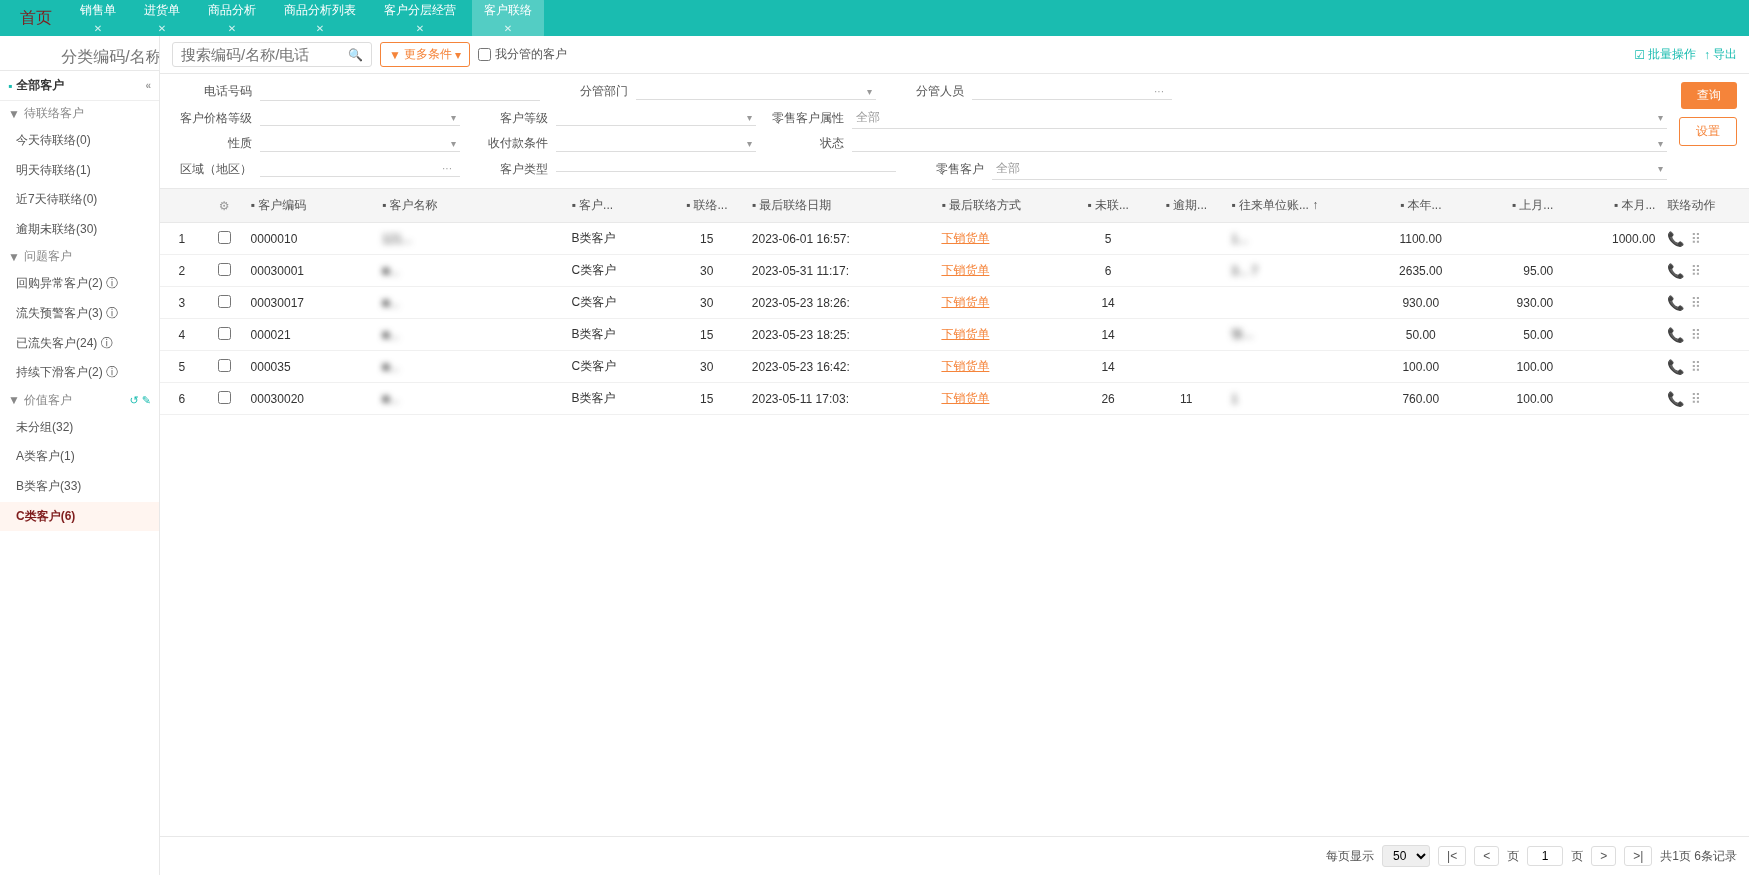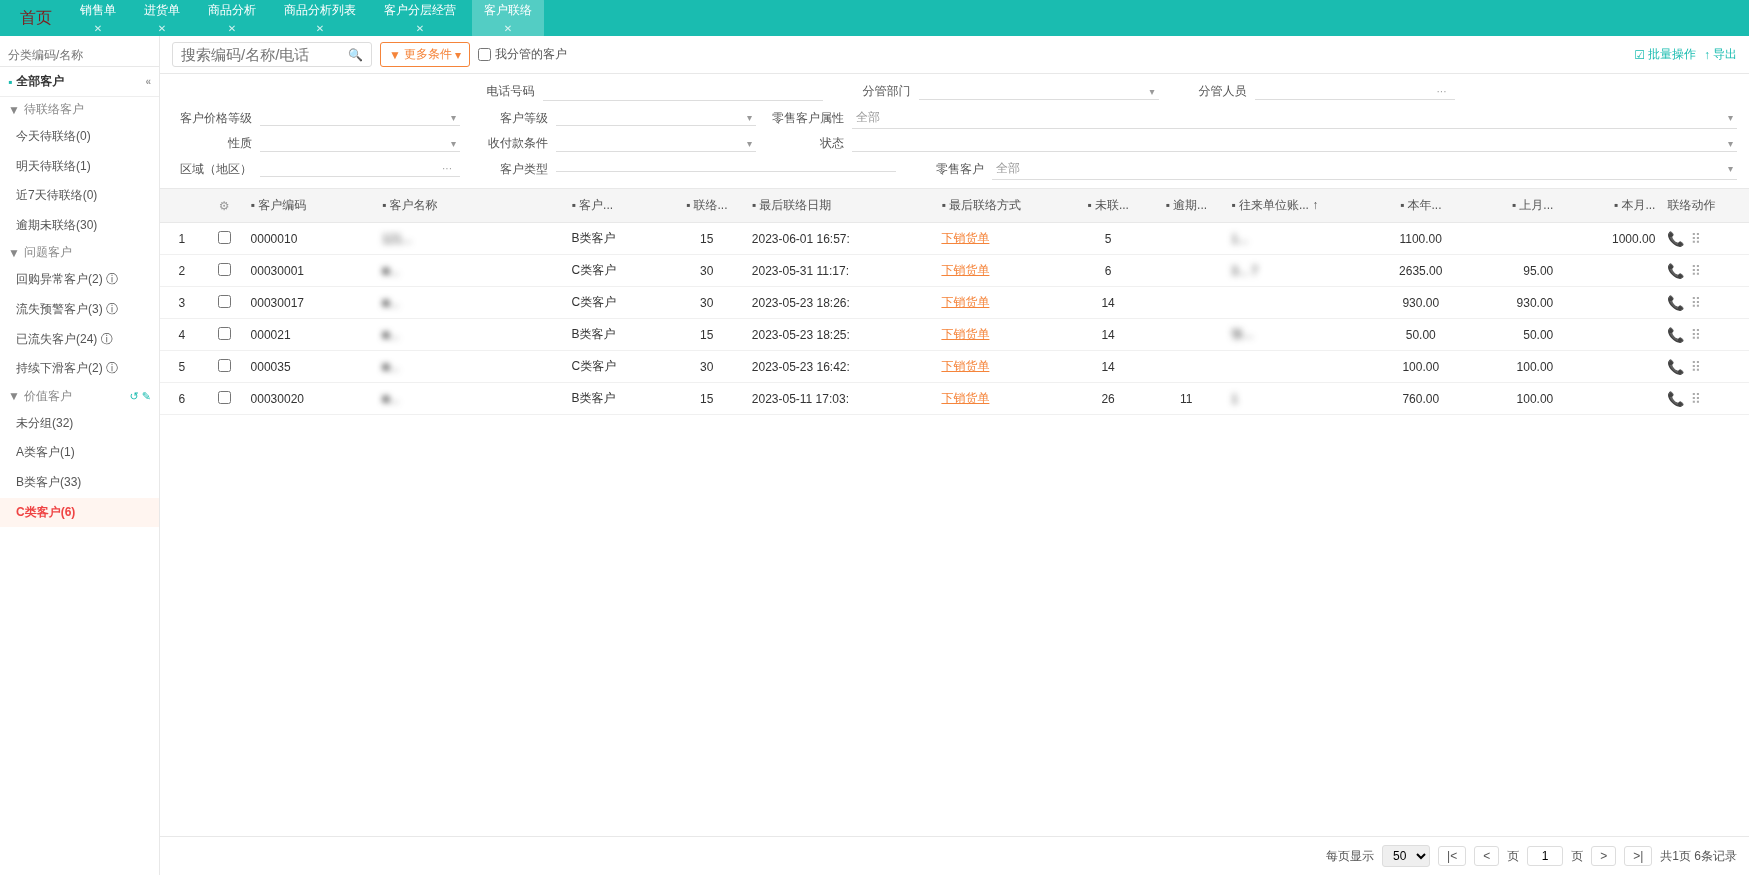--- a/index.html
+++ b/index.html
@@ -11,23 +11,23 @@
     .nav-item.active { background: rgba(255,255,255,0.25); }
     .nav-close { font-size: 10px; color: rgba(255,255,255,0.8); cursor: pointer; }
     .nav-home { color: #7f1d1d; font-size: 16px; padding: 4px 12px; cursor: pointer; }
 
     
     .main-layout { display: flex; height: calc(100vh - 36px); }
 
     
     .sidebar { width: 160px; background: #fff; border-right: 1px solid #e8e8e8; overflow-y: auto; flex-shrink: 0; padding: 8px 0; }
     .sidebar-search { display: flex; align-items: center; padding: 4px 8px; border-bottom: 1px solid #e8e8e8; }
-    .sidebar-search input { border: none; outline: none; font-size: 12px; flex: 1; color: #999; }
+    .sidebar-search input { border: none; outline: none; font-size: 16px; flex: 1; color: #999; text-align: center; }
     .sidebar-item { padding: 4px 8px 4px 16px; color: #555; cursor: pointer; line-height: 1.8; }
-    .sidebar-item.active { background: #fff5f0; color: #ef4444; font-weight: bold; }
+    .sidebar-item.active { background: #fff5f0; color: #7f1d1d; font-weight: bold; }
     .sidebar-group-title { padding: 4px 8px; color: #888; font-size: 11px; display: flex; align-items: center; gap: 4px; cursor: pointer; }
     .divider-icon { color: #1abcb0; margin-right: 4px; }
     .all-customers { display: flex; align-items: center; padding: 6px 8px; font-weight: bold; font-size: 13px; color: #333; cursor: pointer; border-bottom: 1px solid #eee; }
     .double-arrow { font-size: 10px; color: #999; margin-left: auto; }
 
     
     .content { flex: 1; display: flex; flex-direction: column; overflow: hidden; }
 
     
     .toolbar { background: #fff; padding: 6px 12px; display: flex; align-items: center; gap: 8px; border-bottom: 1px solid #e8e8e8; }
@@ -35,21 +35,21 @@
     .search-input-wrap input { border: none; outline: none; font-size: 15px; flex: 1; color: #999; }
     .search-icon { color: #f5843a; cursor: pointer; }
     .filter-btn { display: flex; align-items: center; gap: 3px; color: #f5843a; cursor: pointer; border: 1px solid #f5843a; border-radius: 3px; padding: 3px 8px; }
     .checkbox-label { display: flex; align-items: center; gap: 4px; color: #555; cursor: pointer; }
     .toolbar-right { margin-left: auto; display: flex; gap: 8px; }
     .batch-btn { display: flex; align-items: center; gap: 3px; color: #1abcb0; cursor: pointer; }
     .export-btn { display: flex; align-items: center; gap: 3px; color: #1abcb0; cursor: pointer; }
 
     
     .filter-panel { background: #fff; border-bottom: 1px solid #e8e8e8; padding: 8px 12px; }
-    .filter-row { display: flex; align-items: center; gap: 8px; margin-bottom: 6px; justify-content: center; }
+    .filter-row { display: flex; align-items: center; gap: 8px; margin-bottom: 6px; }
     .filter-row:last-child { margin-bottom: 0; }
     .filter-label { color: #555; white-space: nowrap; min-width: 80px; text-align: right; }
     .filter-input { flex: 1; border: none; border-bottom: 1px solid #ddd; outline: none; font-size: 12px; padding: 2px 4px; color: #333; }
     .filter-select { flex: 1; display: flex; align-items: center; border: none; border-bottom: 1px solid #ddd; padding: 2px 4px; cursor: pointer; position: relative; }
     .filter-select-text { flex: 1; color: #999; }
     .filter-select-arrow { color: #999; font-size: 10px; }
     .filter-more { color: #999; font-size: 10px; cursor: pointer; padding: 0 4px; }
     .query-btn { background: #f5843a; color: #fff; border: none; border-radius: 3px; padding: 5px 16px; cursor: pointer; white-space: nowrap; }
     .set-btn { background: #fff; color: #f5843a; border: 1px solid #f5843a; border-radius: 3px; padding: 5px 16px; cursor: pointer; white-space: nowrap; margin-top: 4px; }
 
@@ -260,20 +260,24 @@
             <span class="filter-label">客户类型</span>
             <div class="filter-select" style="max-width:340px;flex:1;">
               <span class="filter-select-text"></span>
             </div>
             <span class="filter-label">零售客户</span>
             <div class="filter-select" style="flex:1;">
               <span class="filter-select-text">全部</span>
               <span class="filter-select-arrow">▾</span>
             </div>
           </div>
+        </div>
+        <div class="filter-actions">
+          <button class="query-btn">查询</button>
+          <button class="set-btn">设置</button>
         </div>
       </div>
     </div>
 
     <div class="table-wrap">
       <table>
         <thead>
           <tr>
             <th class="col-num"></th>
             <th class="col-checkbox">

